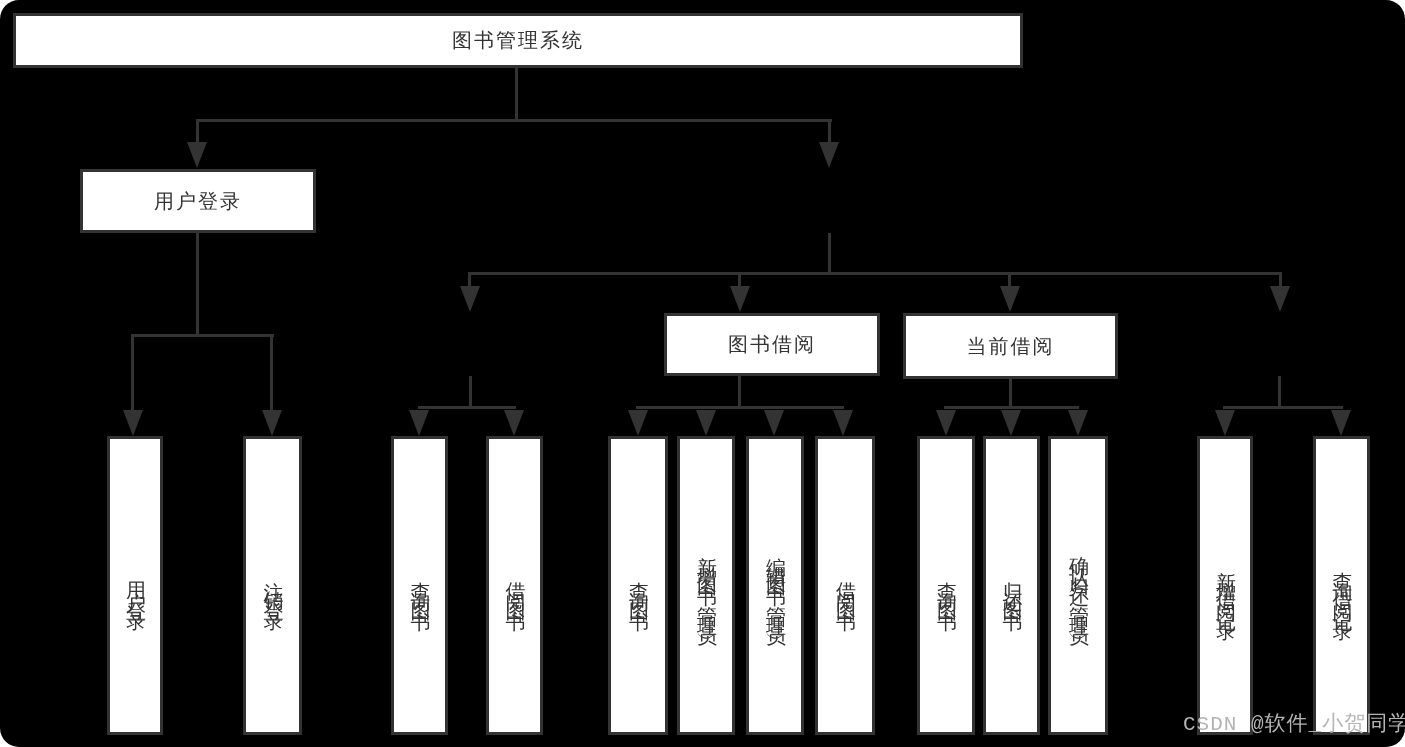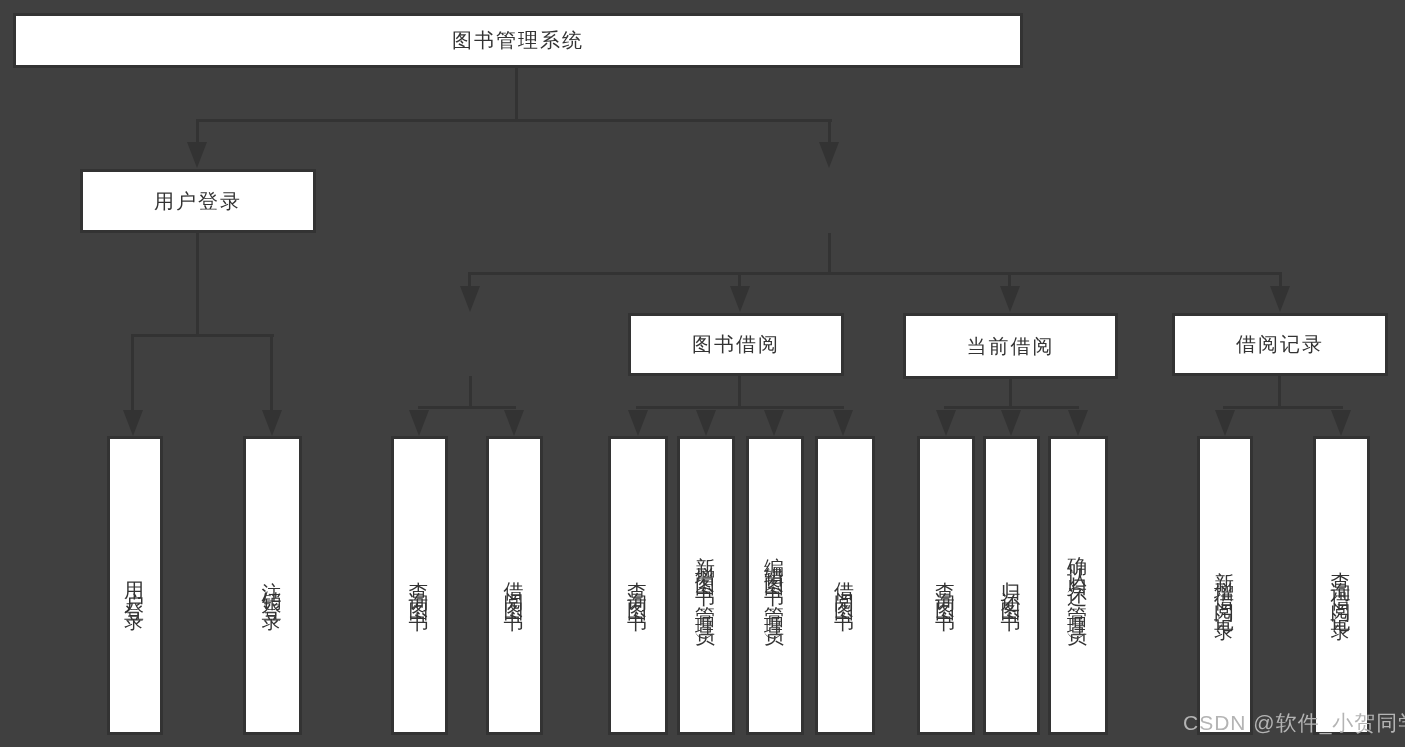--- a/index.html
+++ b/index.html
@@ -1,21 +1,22 @@
 <!DOCTYPE html>
 <html><head>
 <meta charset="utf-8">
 <style>
   html,body{margin:0;padding:0;background:#ffffff;}
   .stage{
     position:relative;
     width:1405px;height:747px;
-    background:#404040;
-    font-family:Liberation Sans, sans-serif;
+    background:#000000;
+    font-family:Liberation Mono, monospace;
     overflow:hidden;
+    border-radius:19px;
   }
   .box{
     position:absolute;
     box-sizing:border-box;
     background:#ffffff;
     border:3px solid #333333;
     display:flex;
     align-items:center;
     justify-content:center;
     color:#333333;
@@ -77,28 +78,25 @@
   <div class="hline" style="left:469px;top:272px;width:813px"></div>
   <div class="vline" style="left:468px;top:272px;height:18px"></div>
   <div class="vline" style="left:738px;top:272px;height:18px"></div>
   <div class="vline" style="left:1008px;top:272px;height:18px"></div>
   <div class="vline" style="left:1279px;top:272px;height:18px"></div>
   <div class="arrow" style="left:460px;top:286px"></div>
   <div class="arrow" style="left:730px;top:286px"></div>
   <div class="arrow" style="left:1000px;top:286px"></div>
   <div class="arrow" style="left:1270px;top:286px"></div>
 
-  <div class="box" style="left:628px;top:313px;width:216px;height:63px">
+  <div class="box" style="left:664px;top:313px;width:216px;height:63px">
     <span class="lbl">图书借阅</span>
   </div>
   <div class="box" style="left:903px;top:313px;width:215px;height:66px">
     <span class="lbl">当前借阅</span>
-  </div>
-  <div class="box" style="left:1172px;top:313px;width:216px;height:63px">
-    <span class="lbl">借阅记录</span>
   </div>
 
   <div class="vline" style="left:469px;top:376px;height:32px"></div>
   <div class="hline" style="left:418px;top:406px;width:98px"></div>
   <div class="arrow" style="left:409px;top:410px"></div>
   <div class="arrow" style="left:504px;top:410px"></div>
 
   <div class="vline" style="left:738px;top:376px;height:32px"></div>
   <div class="hline" style="left:636px;top:406px;width:208px"></div>
   <div class="arrow" style="left:628px;top:410px"></div>

